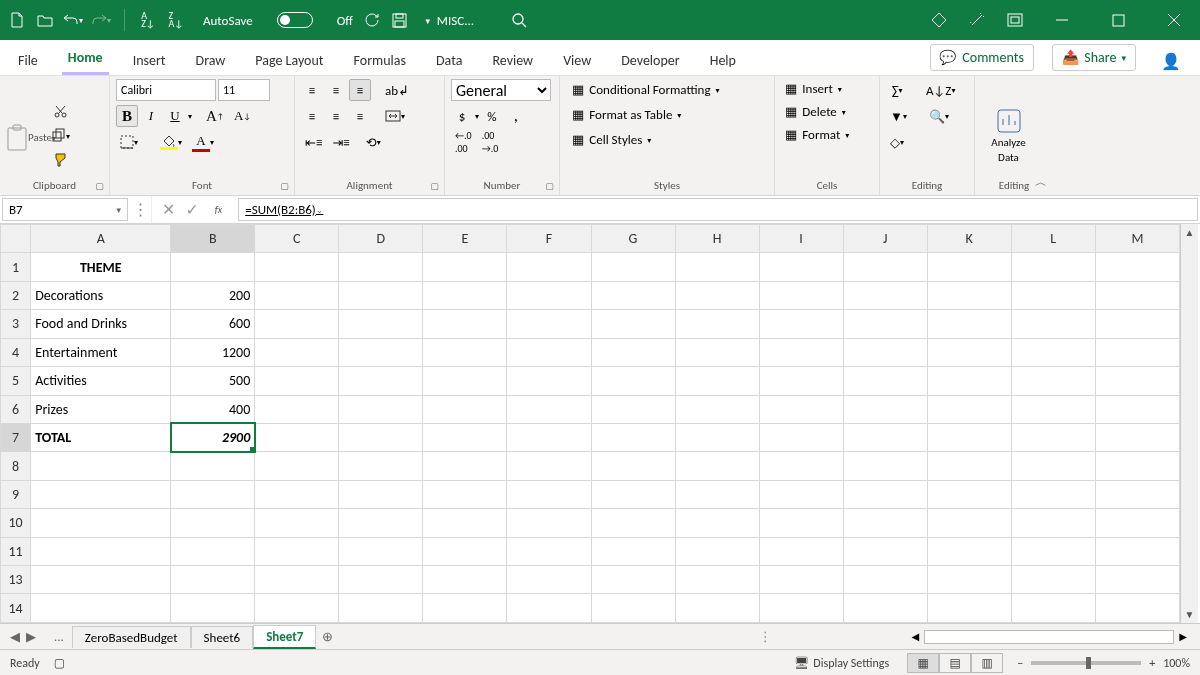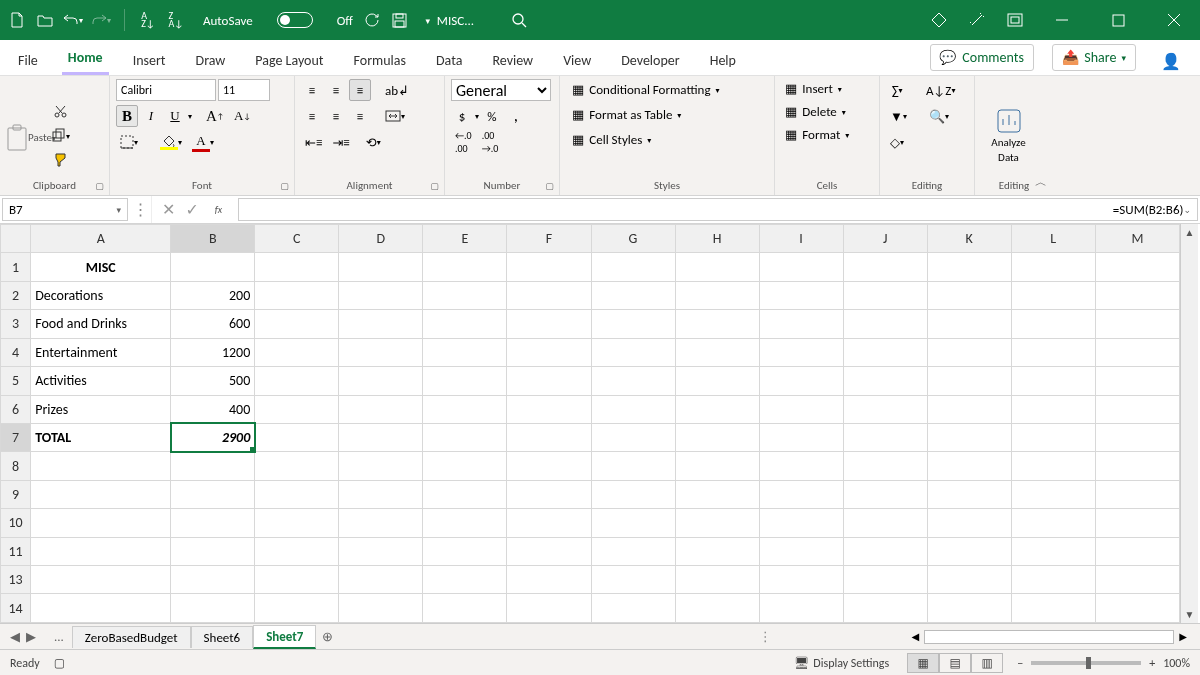--- a/index.html
+++ b/index.html
@@ -41,21 +41,21 @@
 .styles-btn{display:flex;align-items:center;gap:5px;font-size:13px;padding:3px 6px;cursor:pointer;}
 .cells-btn{display:flex;align-items:center;gap:5px;font-size:13px;padding:2px 4px;cursor:pointer;}
 .analyze{display:flex;flex-direction:column;align-items:center;justify-content:center;font-size:11px;gap:2px;width:55px;height:80px;}
 .collapse-ribbon{position:absolute;right:6px;bottom:4px;font-size:12px;color:#555;cursor:pointer;}
 .namebox-row{height:28px;display:flex;align-items:stretch;border-bottom:1px solid #d4d4d4;background:#fff;}
 .namebox{width:126px;border:1px solid #ccc;margin:2px;display:flex;align-items:center;padding:0 6px;font-size:13px;justify-content:space-between;background:#fff;}
 .namebox .dd{font-size:9px;color:#666;}
 .fx-insert{width:22px;display:flex;align-items:center;justify-content:center;color:#888;border-right:1px solid #eee;}
 .fx-btns{display:flex;align-items:center;gap:10px;padding:0 10px;color:#999;}
 .fx-label{font-style:italic;font-size:10px;color:#555;padding:0 6px;}
-.formula-bar{flex:1;border:1px solid #ccc;margin:2px 2px 2px 0;display:flex;align-items:center;padding:0 6px;font-size:13px;background:#fff;justify-content:flex-end;}
+.formula-bar{flex:1;border:1px solid #ccc;margin:2px 2px 2px 0;display:flex;align-items:center;padding:0 6px;font-size:13px;background:#fff;justify-content:flex-start;text-decoration:underline;}
 .grid{flex:1;display:flex;overflow:hidden;background:#fff;position:relative;}
 table{border-collapse:collapse;width:1180px;font-size:14px;font-family:Calibri,sans-serif;}
 th,td{border:1px solid #d8d8d8;height:24px;padding:0 4px;white-space:nowrap;}
 th{background:#f0f0f0;font-weight:400;color:#333;text-align:center;}
 th.rowh{width:28px;background:#f0f0f0;}
 td{text-align:left;}
 td.num{text-align:right;}
 th.sel-col{background:#d6d6d6;}
 th.sel-row{background:#d6d6d6;}
 .selected-cell{outline:2px solid #107c41;outline-offset:-1px;position:relative;font-weight:700;font-style:italic;}
@@ -446,21 +446,21 @@
           <th style="width:78px" class="">G</th>
           <th style="width:78px" class="">H</th>
           <th style="width:78px" class="">I</th>
           <th style="width:78px" class="">J</th>
           <th style="width:78px" class="">K</th>
           <th style="width:78px" class="">L</th>
           <th style="width:78px" class="">M</th>
         </tr>
         <tr>
           <th class="rowh">1</th>
-          <td class="bold centered">MISC</td>
+          <td class="bold centered">THEME</td>
           <td class=""></td>
           <td class=""></td>
           <td class=""></td>
           <td class=""></td>
           <td class=""></td>
           <td class=""></td>
           <td class=""></td>
           <td class=""></td>
           <td class=""></td>
           <td class=""></td>

